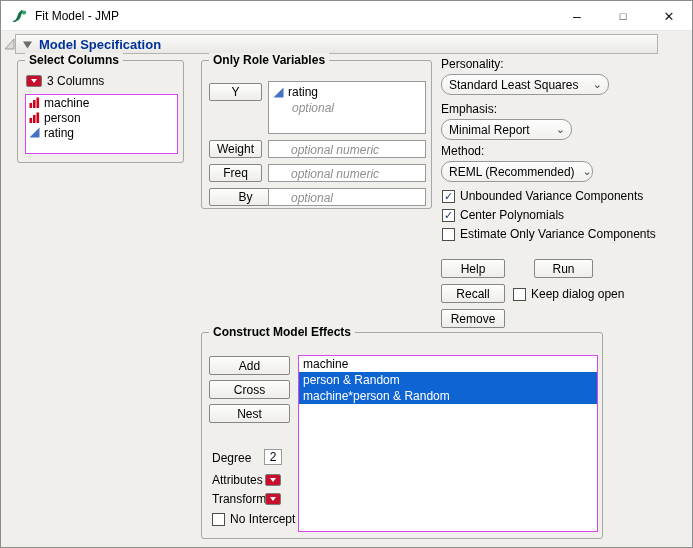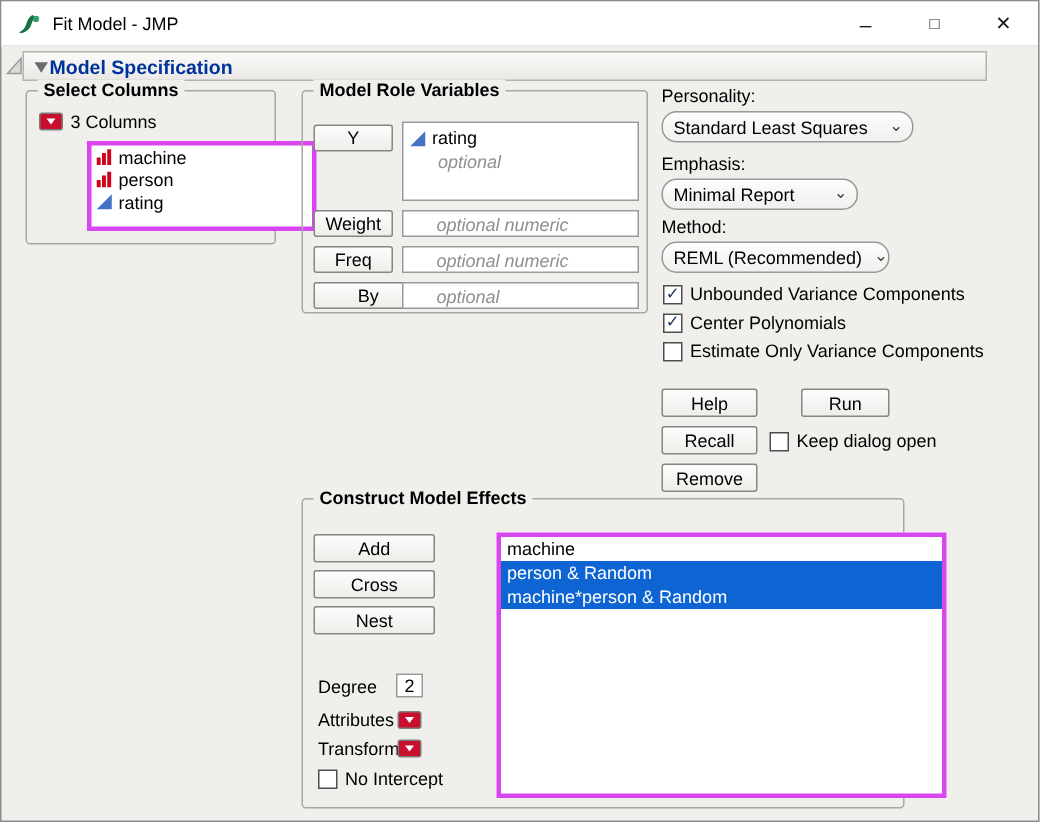--- a/index.html
+++ b/index.html
@@ -15,33 +15,33 @@
   .title-text { position:absolute; left:34px; top:8px; font-size:12px; }
   .win-btn { position:absolute; top:0; width:46px; height:30px; display:flex; align-items:center; justify-content:center; font-size:14px; color:#1a1a1a; }
   .win-btn.min { right:92px; }
   .win-btn.max { right:46px; font-size:11px; }
   .win-btn.close { right:0; font-size:13px; }
 
   .outline-tri { position:absolute; left:3px; top:36px; }
   .spec-header {
     position:absolute; left:14px; top:33px; width:643px; height:20px;
     background:linear-gradient(#fbfbfa,#e9e8e5); border:1px solid #b3b2b0;
-    display:flex; align-items:center; padding:0 6px;
+    display:flex; align-items:center; gap:6px; padding:0 6px;
   }
   .spec-title { font-weight:bold; font-size:13px; color:#003399; }
 
   .group { position:absolute; border:1px solid #a8a7a5; border-radius:3px; }
   .group-label { position:absolute; top:-8px; left:7px; background:#f0efec; padding:0 4px; font-weight:bold; font-size:12px; white-space:nowrap; }
 
   .jmp-btn {
     position:absolute; display:flex; align-items:center; justify-content:center;
     background:linear-gradient(#fdfdfc,#eeedea); border:1px solid #868686; border-radius:2px;
     font-size:12px; white-space:nowrap;
   }
-  .listbox { position:absolute; background:#fff; border:3px solid #d946ef; overflow:hidden;margin-left:33px; }
+  .listbox { position:absolute; background:#fff; border:1px solid #d946ef; overflow:hidden; }
   .list-item { display:flex; align-items:center; gap:4px; height:15px; padding-left:3px; white-space:nowrap; }
   .effect-item { height:16px; display:flex; align-items:center; padding-left:4px; white-space:nowrap; }
   .effect-item.selected { background:#0e64d2; color:#fff; }
 
   .rolebox { position:absolute; background:#fff; border:1px solid #9a9a9a; }
   .optional { font-style:italic; color:#8f8f8f;margin-left:17px; }
 
   .combo {
     position:absolute; height:21px; background:linear-gradient(#fdfdfd,#f1f0ee);
     border:1px solid #989898; border-radius:10px;
@@ -119,21 +119,21 @@
       <div class="list-item">
         <svg width="11" height="11" viewBox="0 0 11 11">
           <polygon points="0.5,10.5 10.5,10.5 10.5,0.5" fill="#4472c4"></polygon>
         </svg>
         <span>rating</span>
       </div>
     </div>
   </div>
 
   <div class="group" style="left:200px;top:59px;width:231px;height:149px;">
-    <span class="group-label">Model Role Variables</span>
+    <span class="group-label">Only Role Variables</span>
 
     <div class="jmp-btn" style="left:7px;top:22px;width:53px;height:18px;">Y</div>
     <div class="rolebox" style="left:66px;top:20px;width:158px;height:53px;">
       <div style="display:flex;align-items:center;gap:4px;padding:3px 0 0 4px;">
         <svg width="11" height="11" viewBox="0 0 11 11">
           <polygon points="0.5,10.5 10.5,10.5 10.5,0.5" fill="#4472c4"></polygon>
         </svg>
         <span>rating</span>
       </div>
       <div class="optional" style="padding:2px 0 0 6px;">optional</div>

